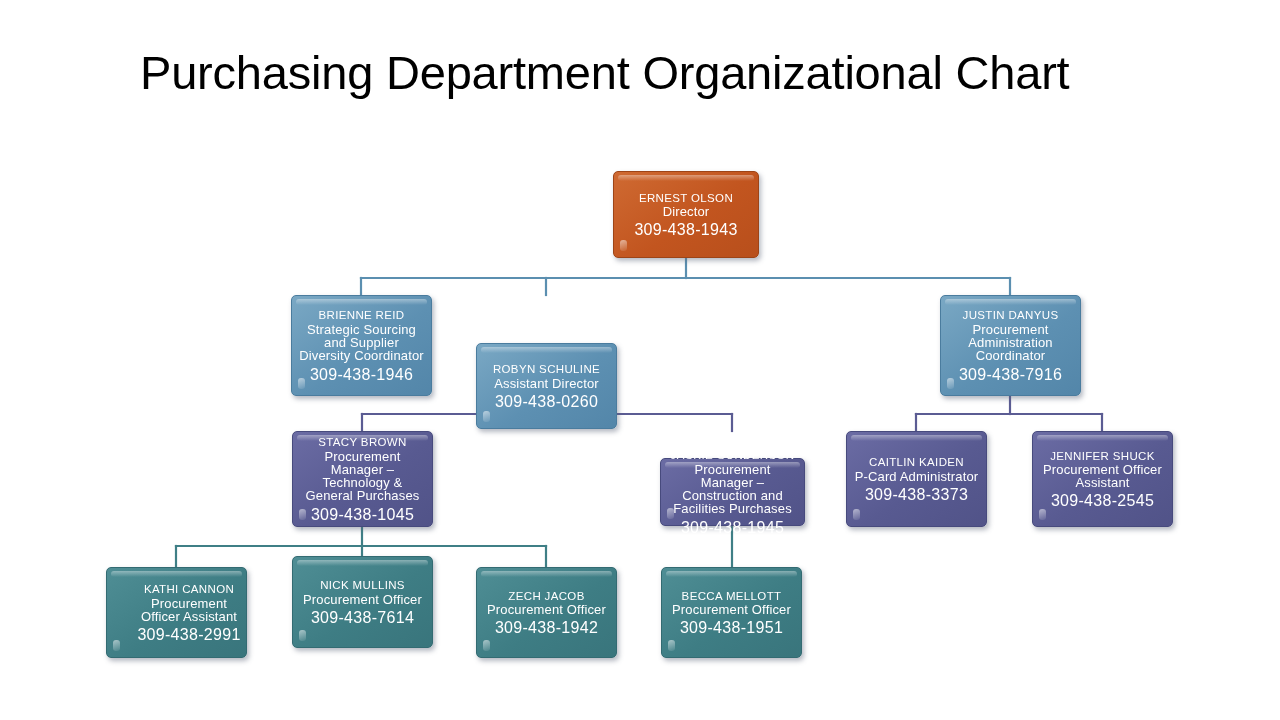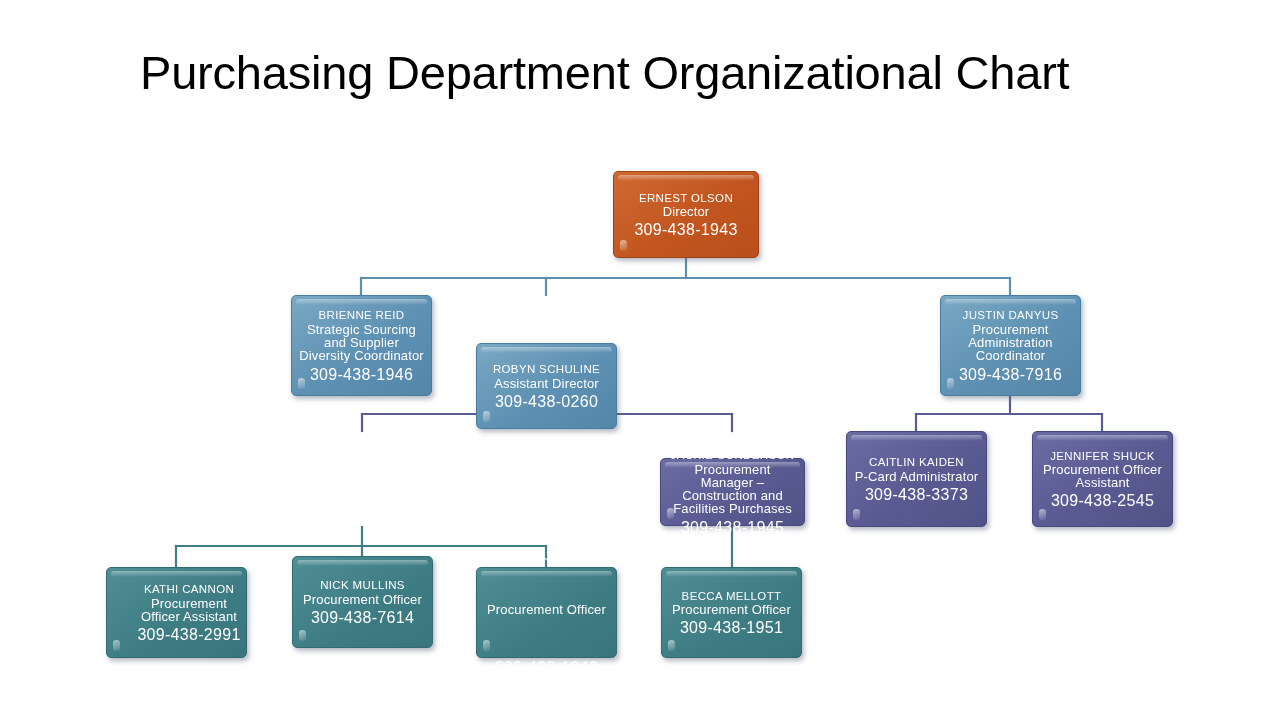--- a/index.html
+++ b/index.html
@@ -143,20 +143,25 @@
     <div class="ttl">Assistant Director</div>
     <div class="ph">309-438-0260</div>
   </div>
 
   <div class="node lvl-blue" style="left:940px;top:295px;width:141px;height:101px;">
     <div class="nm">JUSTIN DANYUS</div>
     <div class="ttl">Procurement Administration Coordinator</div>
     <div class="ph">309-438-7916</div>
   </div>
 
+  <div class="node lvl-purple" style="left:292px;top:431px;width:141px;height:96px;">
+    <div class="nm">STACY BROWN</div>
+    <div class="ttl">Procurement Manager – Technology &amp; General Purchases</div>
+    <div class="ph">309-438-1045</div>
+  </div>
 
   <div class="node lvl-purple" style="left:660px;top:431px;width:145px;height:68px;margin-top:27px;">
     <div class="nm">JACKIE GUNDERSON</div>
     <div class="ttl">Procurement Manager – Construction and Facilities Purchases</div>
     <div class="ph">309-438-1945</div>
   </div>
 
   <div class="node lvl-purple" style="left:846px;top:431px;width:141px;height:96px;">
     <div class="nm">CAITLIN KAIDEN</div>
     <div class="ttl">P-Card Administrator</div>
@@ -174,21 +179,21 @@
     <div class="ttl">Procurement Officer Assistant</div>
     <div class="ph">309-438-2991</div>
   </div>
 
   <div class="node lvl-teal" style="left:292px;top:556px;width:141px;height:92px;">
     <div class="nm">NICK MULLINS</div>
     <div class="ttl">Procurement Officer</div>
     <div class="ph">309-438-7614</div>
   </div>
 
-  <div class="node lvl-teal" style="left:476px;top:567px;width:141px;height:91px;gap:40px;">
+  <div class="node lvl-teal" style="left:476px;top:567px;width:141px;height:91px;">
     <div class="nm">ZECH JACOB</div>
     <div class="ttl">Procurement Officer</div>
     <div class="ph">309-438-1942</div>
   </div>
 
   <div class="node lvl-teal" style="left:661px;top:567px;width:141px;height:91px;">
     <div class="nm">BECCA MELLOTT</div>
     <div class="ttl">Procurement Officer</div>
     <div class="ph">309-438-1951</div>
   </div>

